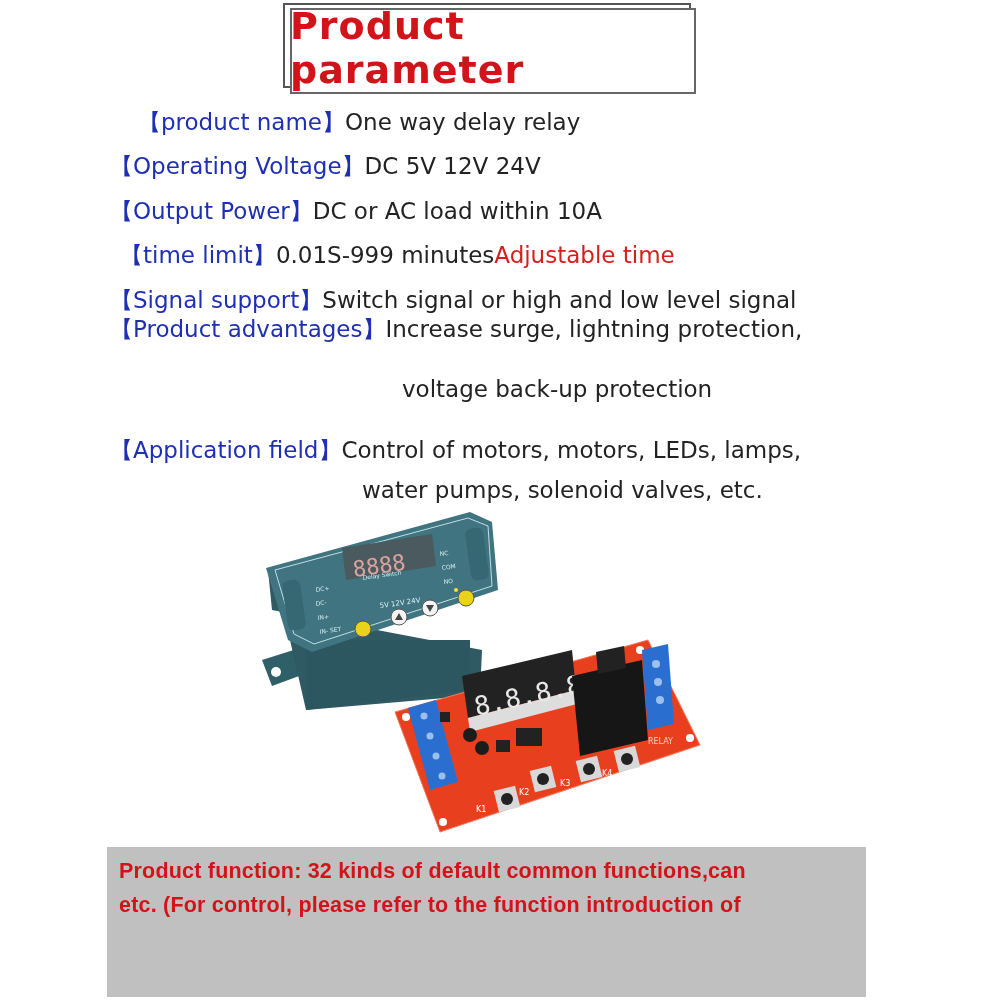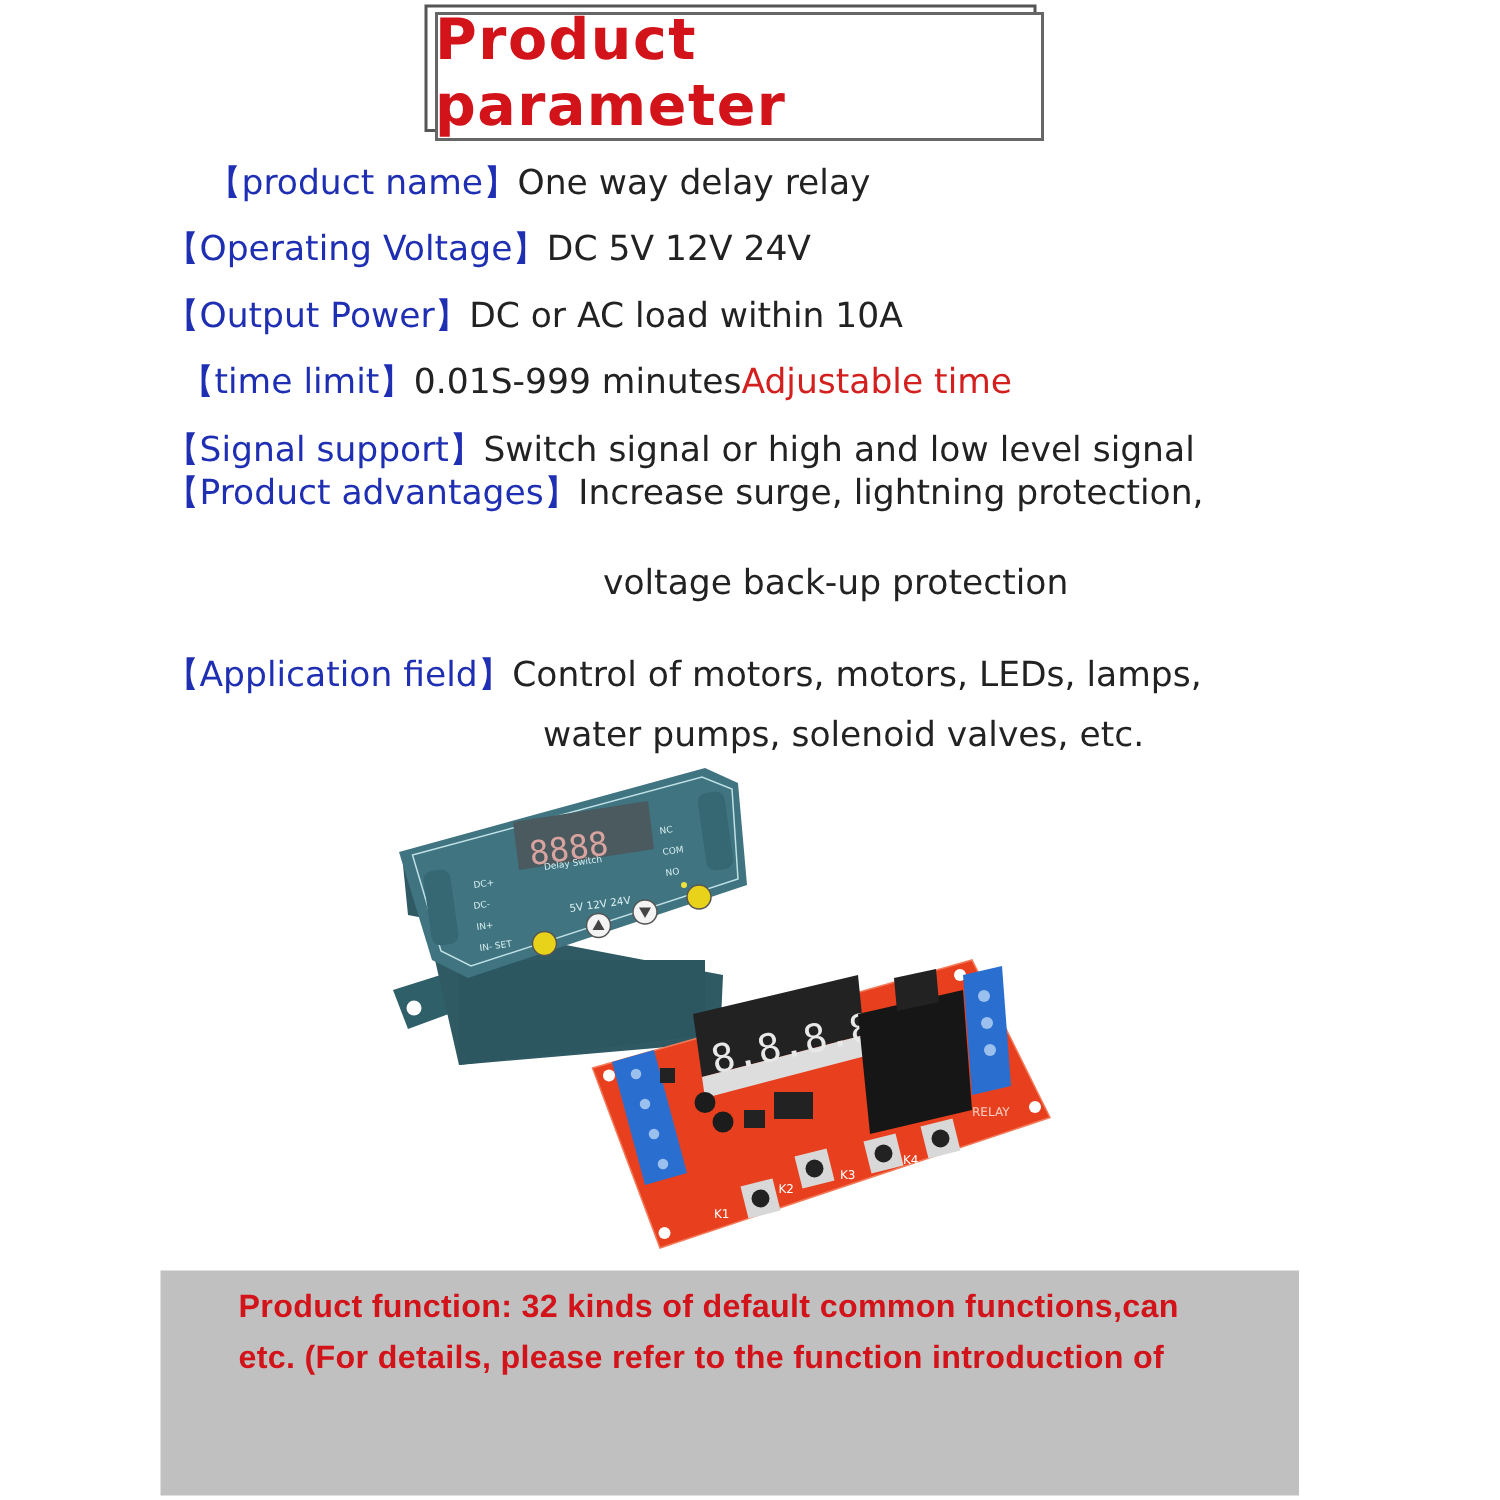--- a/index.html
+++ b/index.html
@@ -16,21 +16,21 @@
   .param-key { color: #1f2fb3; font-family: "DejaVu Sans", sans-serif; }
   .param-val { color: #222; font-family: "DejaVu Sans", sans-serif; }
   .param-highlight { color: #d3201f; }
   .param-cont { position: absolute; white-space: nowrap; font-size: 23px; line-height: 30px; color: #222; }
 
   
   .product-area { position: absolute; left: 255px; top: 505px; width: 460px; height: 335px; }
 
   
   .func-box { position: absolute; left: 107px; top: 847px; width: 759px; height: 150px; background: #c0c0c0; box-sizing: border-box; padding: 7px 10px 0 12px; }
-  .func-text { color: #d3131a; font-size: 21.5px; line-height: 34px; font-weight: bold; font-family: "Liberation Sans", sans-serif; letter-spacing: 0.2px; margin-left: 40px; }
+  .func-text { color: #d3131a; font-size: 21.5px; line-height: 34px; font-weight: bold; font-family: "Liberation Sans", sans-serif; letter-spacing: 0.2px; }
 </style>
 </head>
 <body>
 
 <div class="title-outer"></div>
 <div class="title-inner"></div>
 <div class="title-text">Product parameter</div>
 
 <div class="params">
   <div class="param-row" style="top:3px;margin-left:28px;">
@@ -137,14 +137,14 @@
     <circle cx="627" cy="759" r="6" fill="#222"></circle>
     <text x="476" y="812" fill="#fff" font-size="8" font-family="DejaVu Sans, sans-serif">K1</text>
     <text x="519" y="795" fill="#fff" font-size="8" font-family="DejaVu Sans, sans-serif">K2</text>
     <text x="560" y="786" fill="#fff" font-size="8" font-family="DejaVu Sans, sans-serif">K3</text>
     <text x="602" y="776" fill="#fff" font-size="8" font-family="DejaVu Sans, sans-serif">K4</text>
   </svg>
 </div>
 
 <div class="func-box">
   <div class="func-text">Product function: 32 kinds of default common functions,can</div>
-  <div class="func-text">etc. (For details, please refer to the function introduction of</div>
+  <div class="func-text">etc. (For control, please refer to the function introduction of</div>
 </div>
 
 </body></html>

